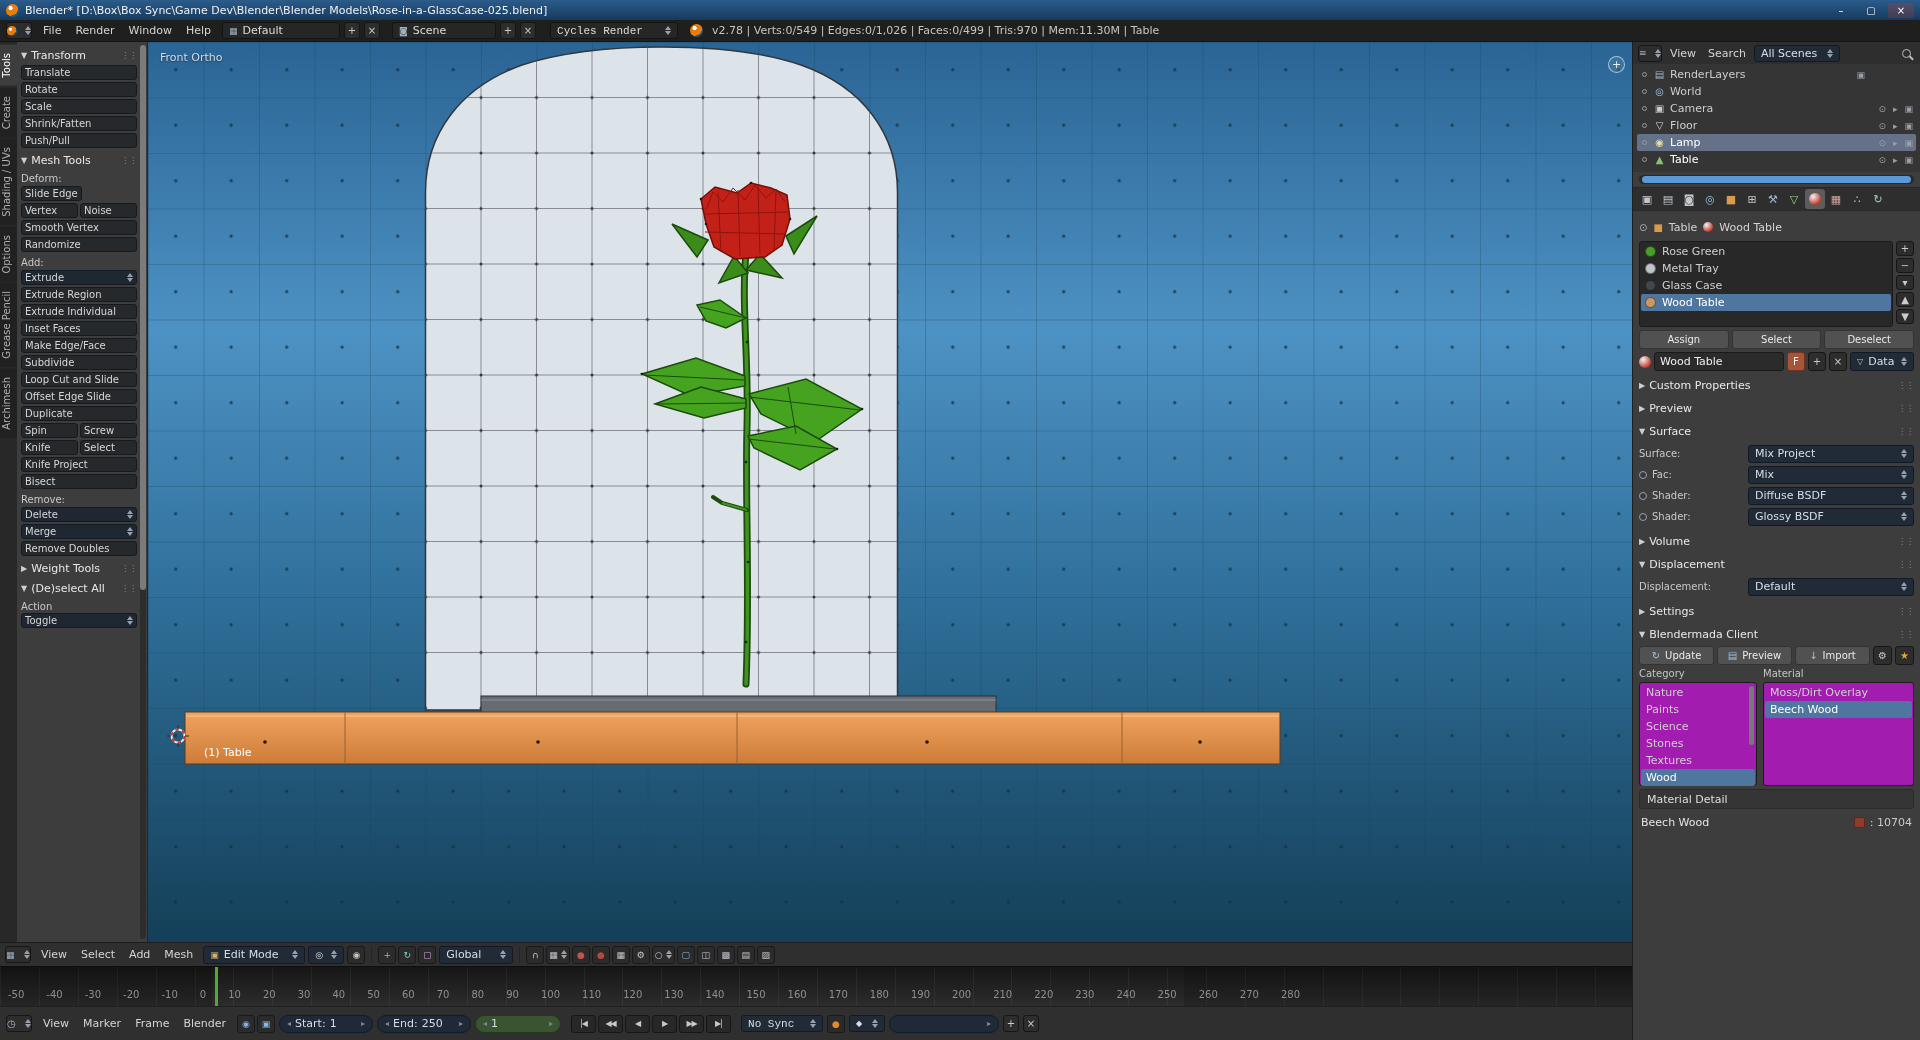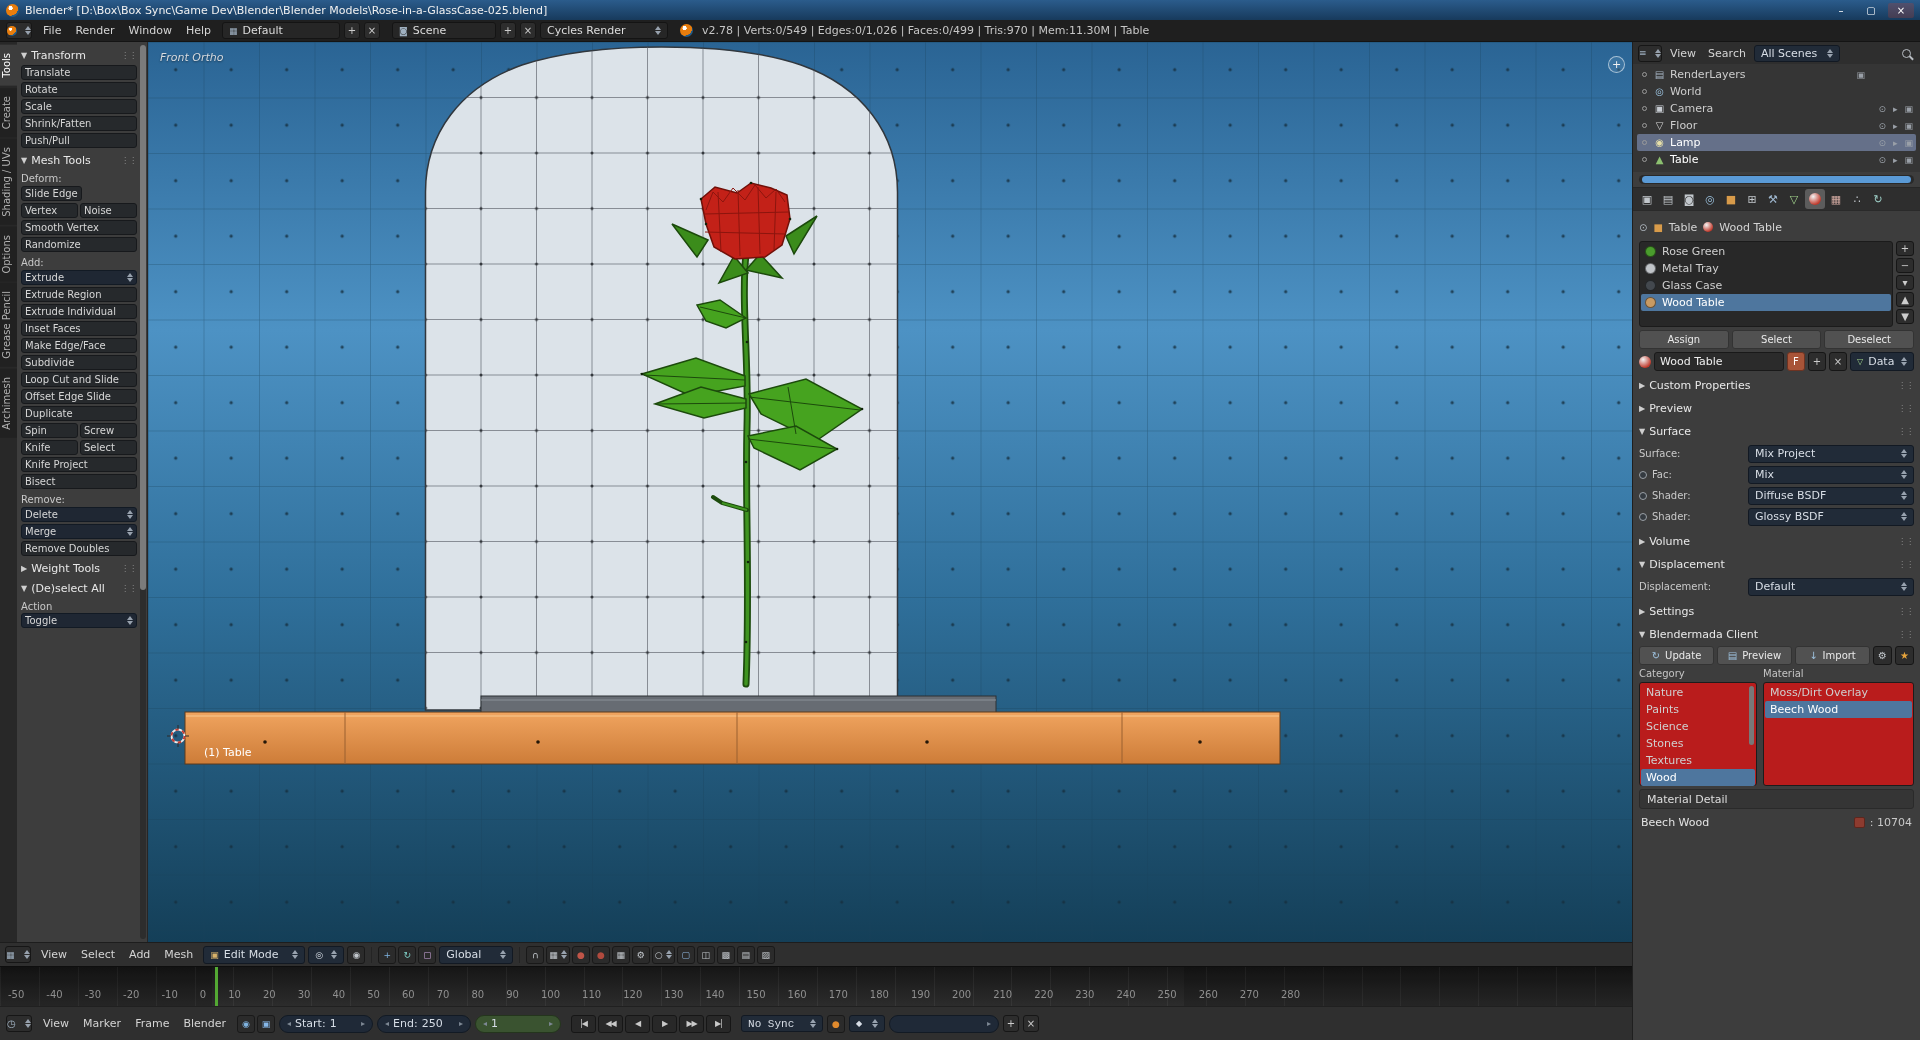--- a/index.html
+++ b/index.html
@@ -46,21 +46,21 @@
   .tbtn.half{flex:0 0 calc(50% - 1px);}
   .tbtn.menu{background:#1f2733;border-color:#121a24;}
   .btnwrap{display:flex;flex-wrap:wrap;column-gap:2px;}
   .slabel{color:#c8c8c8;margin:4px 0 1px;font-size:10px;}
   .shelf-scroll{position:absolute;right:1px;top:3px;bottom:3px;width:6px;background:#2d2d2d;border-radius:3px;}
   .shelf-scroll .thumb{position:absolute;top:0;left:0;right:0;height:61%;background:#7b7b7b;border-radius:3px;}
 
   
   .viewport{flex:1;position:relative;min-width:0;overflow:hidden;}
   .scene{position:absolute;inset:0;width:100%;height:100%;display:block;}
-  .view-label{position:absolute;left:12px;top:9px;color:#d6dbe0;text-shadow:0 1px 2px rgba(0,0,0,.45);font-style:italic;}
+  .view-label{position:absolute;left:12px;top:9px;color:#d6dbe0;text-shadow:0 1px 2px rgba(0,0,0,.45);}
   .obj-label{position:absolute;left:56px;top:704px;color:#fff;}
   .nav-plus{position:absolute;top:14px;right:7px;width:17px;height:17px;border-radius:50%;border:1px solid rgba(255,255,255,.55);background:rgba(90,140,180,.35);color:#f0f0f0;display:flex;align-items:center;justify-content:center;font-size:11px;}
 
   
   .vp-header{height:24px;background:#2f2f2f;border-top:1px solid #1d1d1d;display:flex;align-items:center;gap:3px;padding:0 5px;flex:0 0 auto;}
   .vp-header .menu-btn,.vp-header .fieldbox{height:18px;}
   .hicon{min-width:18px;height:18px;background:#2b2b2b;border:1px solid #191919;border-radius:3px;display:flex;align-items:center;justify-content:center;gap:2px;font-size:9px;color:#c2c7cc;padding:0 2px;flex:0 0 auto;}
   .vsep{width:1px;height:16px;background:#242424;margin:0 3px;flex:0 0 auto;}
 
   
@@ -122,21 +122,21 @@
   .prow{display:flex;align-items:center;gap:5px;height:21px;flex:0 0 auto;}
   .plabel{width:104px;color:#c9c9c9;display:flex;gap:5px;align-items:center;font-size:10px;flex:0 0 auto;}
   .sock{width:8px;height:8px;border:1.5px solid #9aa0a6;border-radius:50%;background:#343a40;flex:0 0 auto;}
   .prow .menu-btn{flex:1;height:18px;}
   .phead2{height:20px;background:#353535;border:1px solid #2a2a2a;border-radius:3px;display:flex;align-items:center;padding:0 7px;color:#dedede;flex:0 0 auto;}
   .bm-btns{display:flex;gap:3px;flex:0 0 auto;}
   .bm-btns .sq-btn{height:19px;width:19px;}
   .bm-labels{display:flex;color:#c4c4c4;font-size:10px;flex:0 0 auto;}
   .bm-labels span:first-child{width:124px;}
   .bm-cols{display:flex;gap:6px;flex:0 0 auto;}
-  .lbox{height:104px;background:#b91c1c;border:1px solid #1c1c1c;border-radius:3px;padding:1px;position:relative;}
+  .lbox{height:104px;background:#a21caf;border:1px solid #1c1c1c;border-radius:3px;padding:1px;position:relative;}
   .col-l{width:118px;}
   .col-r{flex:1;text-align:right;}
   .lrow{height:17px;display:flex;align-items:center;padding:0 5px;border-radius:2px;color:#cfcfcf;white-space:nowrap;}
   .lrow.selected{background:#4e769e;color:#fff;}
   .lscroll{position:absolute;top:3px;right:2px;width:5px;height:58%;background:#787878;border-radius:3px;}
   .detail-row{display:flex;align-items:center;height:20px;color:#e4e4e4;padding:0 2px;flex:0 0 auto;}
   .detail-id{margin-left:auto;display:flex;gap:5px;align-items:center;color:#c9c9c9;}
   .id-ico{width:11px;height:11px;background:#8d3b2f;border-radius:2px;border:1px solid #5d261d;}
 </style>
 </head>
@@ -188,21 +188,21 @@
     <div class="fieldbox" style="width:104px;margin-left:8px;">
       <span style="font-size:9px;color:#9fb0c0;">◙</span>
       <span>Scene</span>
     </div>
     <div class="sq-btn">
         <span>+</span>
       </div>
     <div class="sq-btn">
         <span>×</span>
       </div>
-    <div class="fieldbox" style="width:128px;">
+    <div class="fieldbox" style="width:128px;margin-left:10px;font-family:Liberation Mono, monospace;">
       <span>Cycles Render</span>
         <span class="ud"></span>
     </div>
     <div class="blogo" style="margin-left:8px;"></div>
     <span class="stats">v2.78 | Verts:0/549 | Edges:0/1,026 | Faces:0/499 | Tris:970 | Mem:11.30M | Table</span>
   </div>
 
   <div class="content">
     <div class="left-stack">
       <div class="main">

